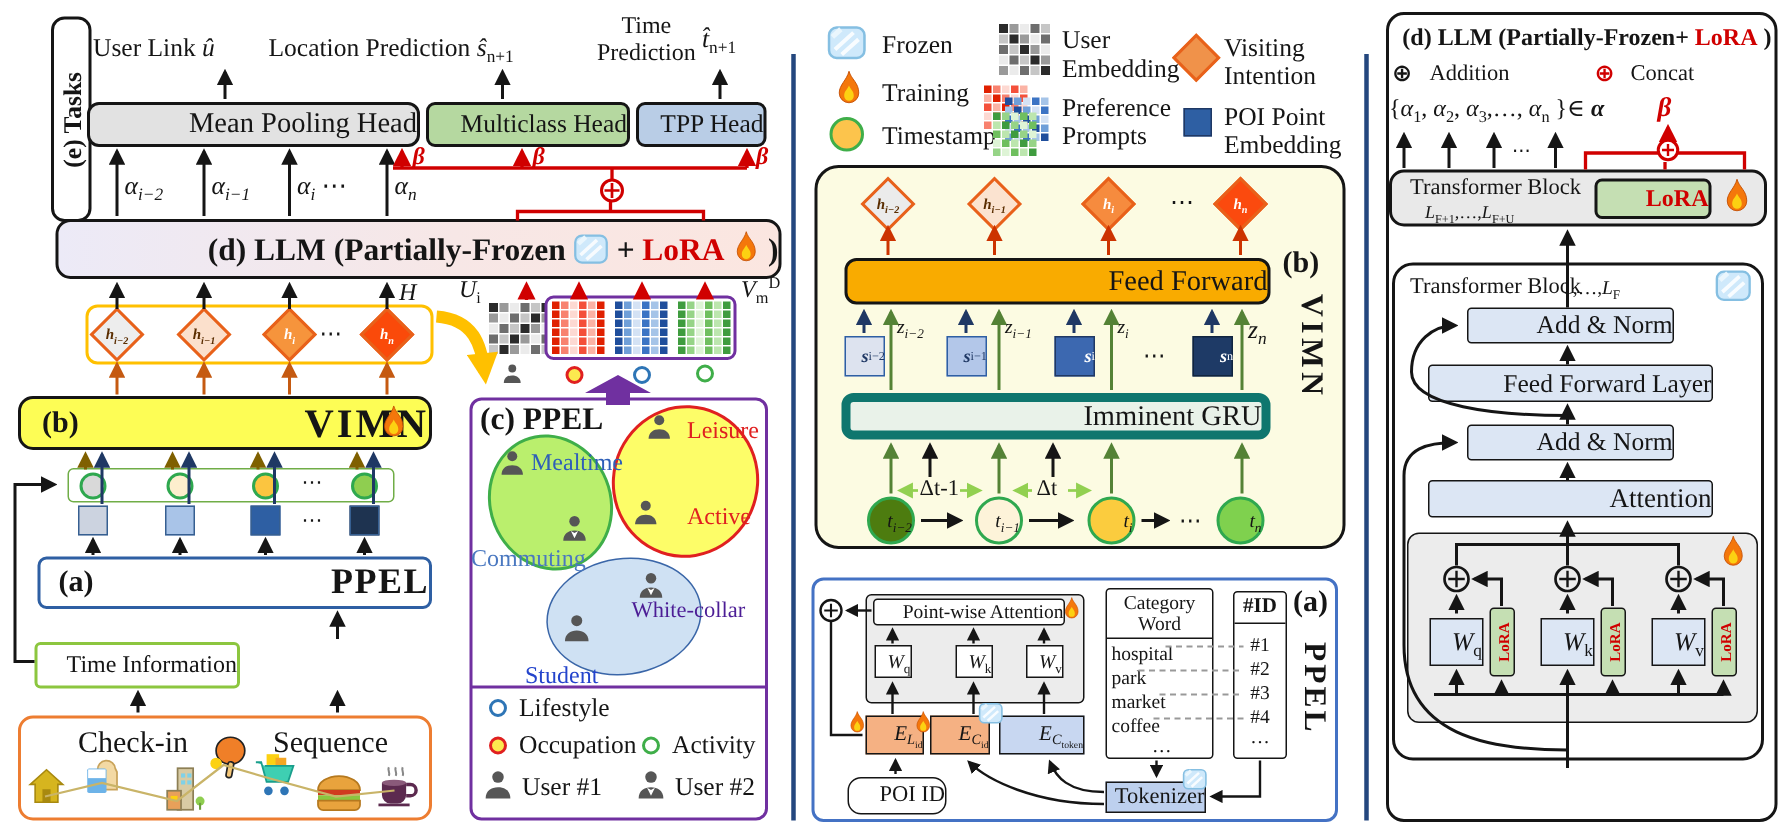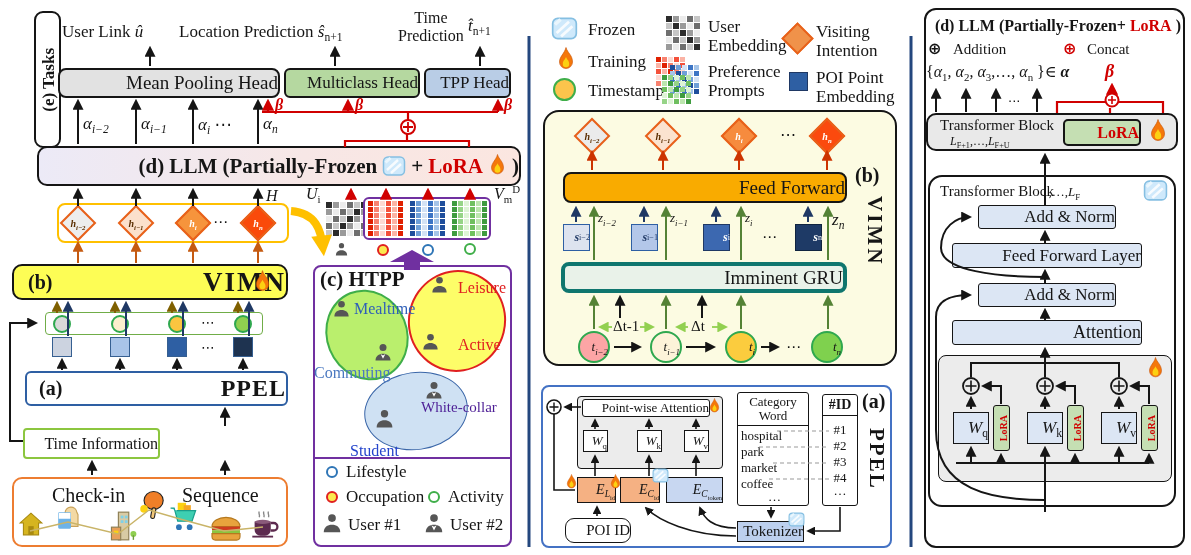--- a/index.html
+++ b/index.html
@@ -361,21 +361,21 @@
         <path d="M18 14h2.5a3 3 0 0 1 0 6.5H18" fill="none" stroke="#5c2a4f" stroke-width="2"></path>
         <ellipse cx="11" cy="13" rx="7" ry="1.8" fill="#8a5a7a"></ellipse>
         <rect x="2" y="25" width="18" height="1.6" fill="#5c2a4f"></rect>
       </svg>
     </span>
 
   <div class="a" style="left:313px;top:265px;width:199px;height:282px;border:2.5px solid #7030a0;border-radius:8px;background:#fff"></div>
   <div class="ell" style="left:326px;top:289px;width:78px;height:88px;background:#baef6d;border:2px solid #3fae49;transform:rotate(-22deg)"></div>
   <div class="ell" style="left:408px;top:270px;width:94px;height:98px;background:#fdfd68;border:2px solid #e02020;transform:rotate(14deg)"></div>
   <div class="ell" style="left:364px;top:372px;width:102px;height:76px;background:#cfe1f3;border:1.5px solid #3a66a8;transform:rotate(-8deg)"></div>
-  <span class="a bold" style="left:320px;top:267px;font-size:21px;z-index:7">(c) HTPP</span>
+  <span class="a bold" style="left:320px;top:267px;font-size:21px;z-index:7">(c) PPEL</span>
   <span class="a" style="left:354px;top:300px;font-size:16px;color:#2e5fb8;z-index:7">Mealtime</span>
   <span class="a" style="left:314px;top:364px;font-size:16px;color:#4a78c0;z-index:7">Commuting</span>
   <span class="a" style="left:458px;top:279px;font-size:16px;color:#e02020;z-index:7">Leisure</span>
   <span class="a" style="left:458px;top:336px;font-size:16px;color:#e02020;z-index:7">Active</span>
   <span class="a" style="left:421px;top:399px;font-size:15px;color:#4c1d95;z-index:7">White-collar</span>
   <span class="a" style="left:350px;top:442px;font-size:16px;color:#2444cc;z-index:7">Student</span>
   <span class="a icon" style="left:332px;top:299px;width:19px;height:19px;z-index:7">
       <svg viewBox="0 0 20 20" style="width: 100%; height: 100%;">
         <circle cx="10" cy="5.5" r="3.5" fill="#565656"></circle>
         <path d="M2.5 18.5c0-4.6 3.4-6.8 7.5-6.8s7.5 2.2 7.5 6.8z" fill="#565656"></path>
@@ -623,26 +623,26 @@
   <span class="a" style="left:795px;top:224px;width:27px;height:27px;border:1.5px solid #10243f;background:#1e3a66"></span>
   <span class="a ctr" style="left:795px;top:224px;width:27px;height:27px;font-size:12px;color:#fff;display:flex">
       <b><i>s</i></b>
       <sub>n</sub>
     </span>
   <span class="a" style="left:762px;top:228px;font-size:15px">⋯</span>
   <span class="a i" style="left:598px;top:210px;font-size:13px;z-index:6"><i>z</i><sub>i−2</sub></span>
   <span class="a i" style="left:670px;top:210px;font-size:13px;z-index:6"><i>z</i><sub>i−1</sub></span>
   <span class="a i" style="left:745px;top:210px;font-size:13px;z-index:6"><i>z</i><sub>i</sub></span>
   <span class="a i" style="left:832px;top:210px;font-size:17px;z-index:6"><i>z</i><sub>n</sub></span>
-  <div class="a ctr" style="left:561px;top:262px;width:286px;height:31px;background:#e9f2e9;border:4px solid #0f766e;border-radius:8px;font-size:19px">
+  <div class="a ctr" style="left:561px;top:262px;width:286px;height:31px;background:#e9f2e9;border:6px solid #0f766e;border-radius:8px;font-size:19px">
     <span>Imminent GRU</span>
     </div>
   <span class="a" style="left:613px;top:318px;font-size:15px;z-index:6">Δt-1</span>
   <span class="a" style="left:691px;top:318px;font-size:15px;z-index:6">Δt</span>
-  <span class="lgc ctr" style="left:578px;top:331px;width:32px;height:32px;border:2.5px solid #2fa84f;background:#fca5a5;display:flex;font-size:13px">
+  <span class="lgc ctr" style="left:578px;top:331px;width:32px;height:32px;border:2.5px solid #2fa84f;background:#4d7c0f;display:flex;font-size:13px">
       <span class="i"><i>t</i><sub>i−2</sub></span>
     </span>
   <span class="lgc ctr" style="left:650px;top:331px;width:32px;height:32px;border:2.5px solid #2fa84f;background:#fdf3d9;display:flex;font-size:13px">
       <span class="i"><i>t</i><sub>i−1</sub></span>
     </span>
   <span class="lgc ctr" style="left:725px;top:331px;width:32px;height:32px;border:2.5px solid #2fa84f;background:#fbcc3e;display:flex;font-size:13px">
       <span class="i"><i>t</i><sub>i</sub></span>
     </span>
   <span class="lgc ctr" style="left:811px;top:331px;width:32px;height:32px;border:2.5px solid #2fa84f;background:#7fd14e;display:flex;font-size:13px">
       <span class="i"><i>t</i><sub>n</sub></span>

